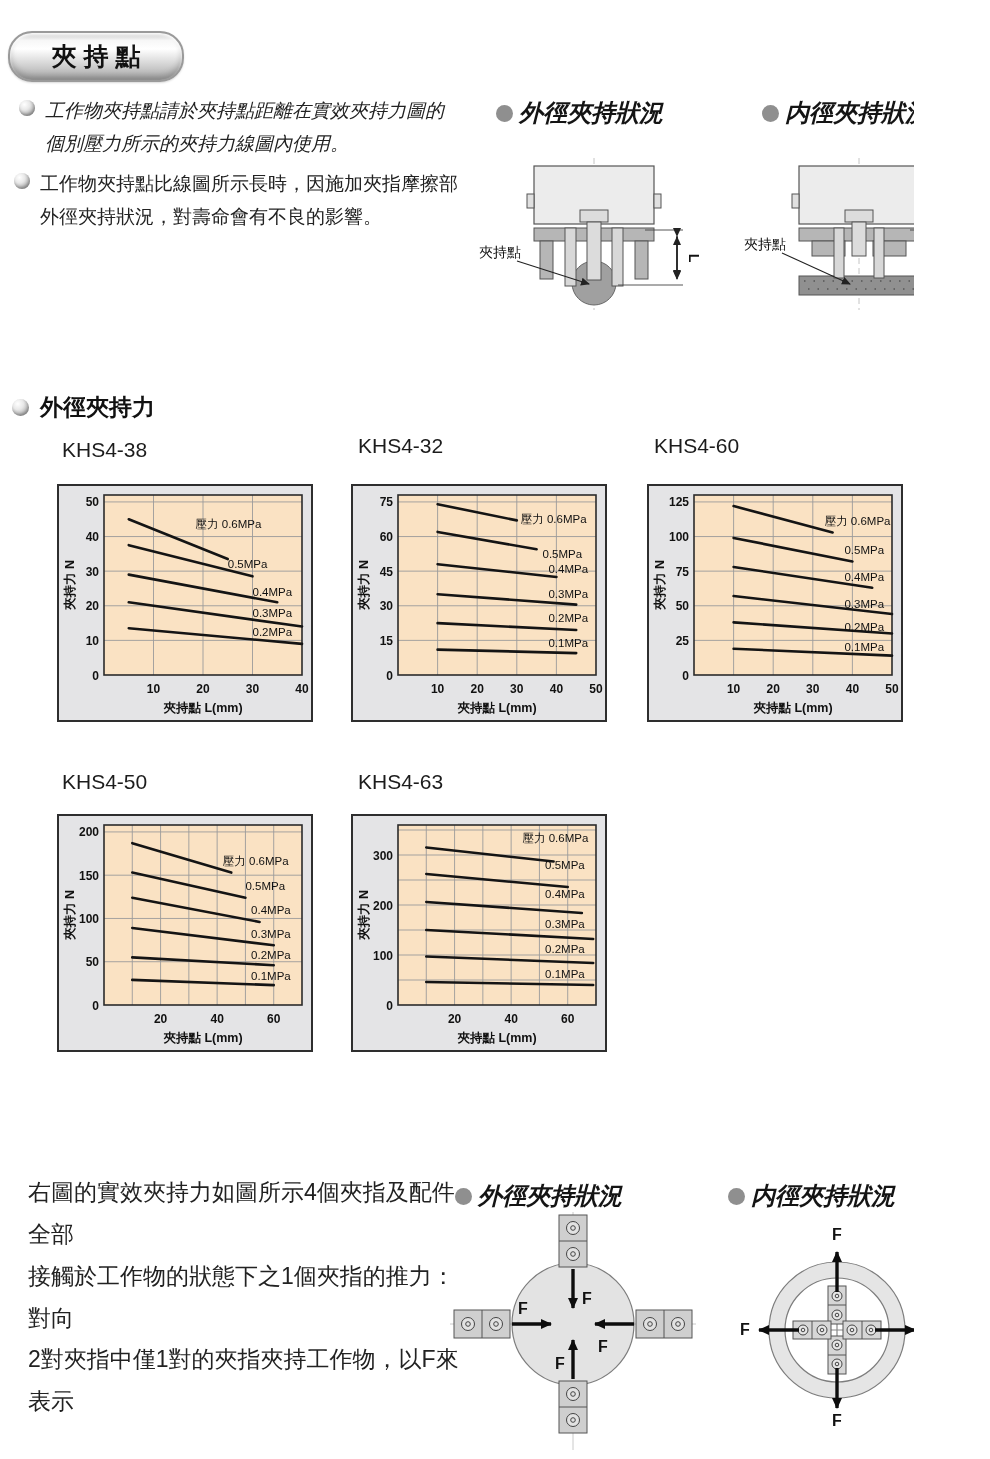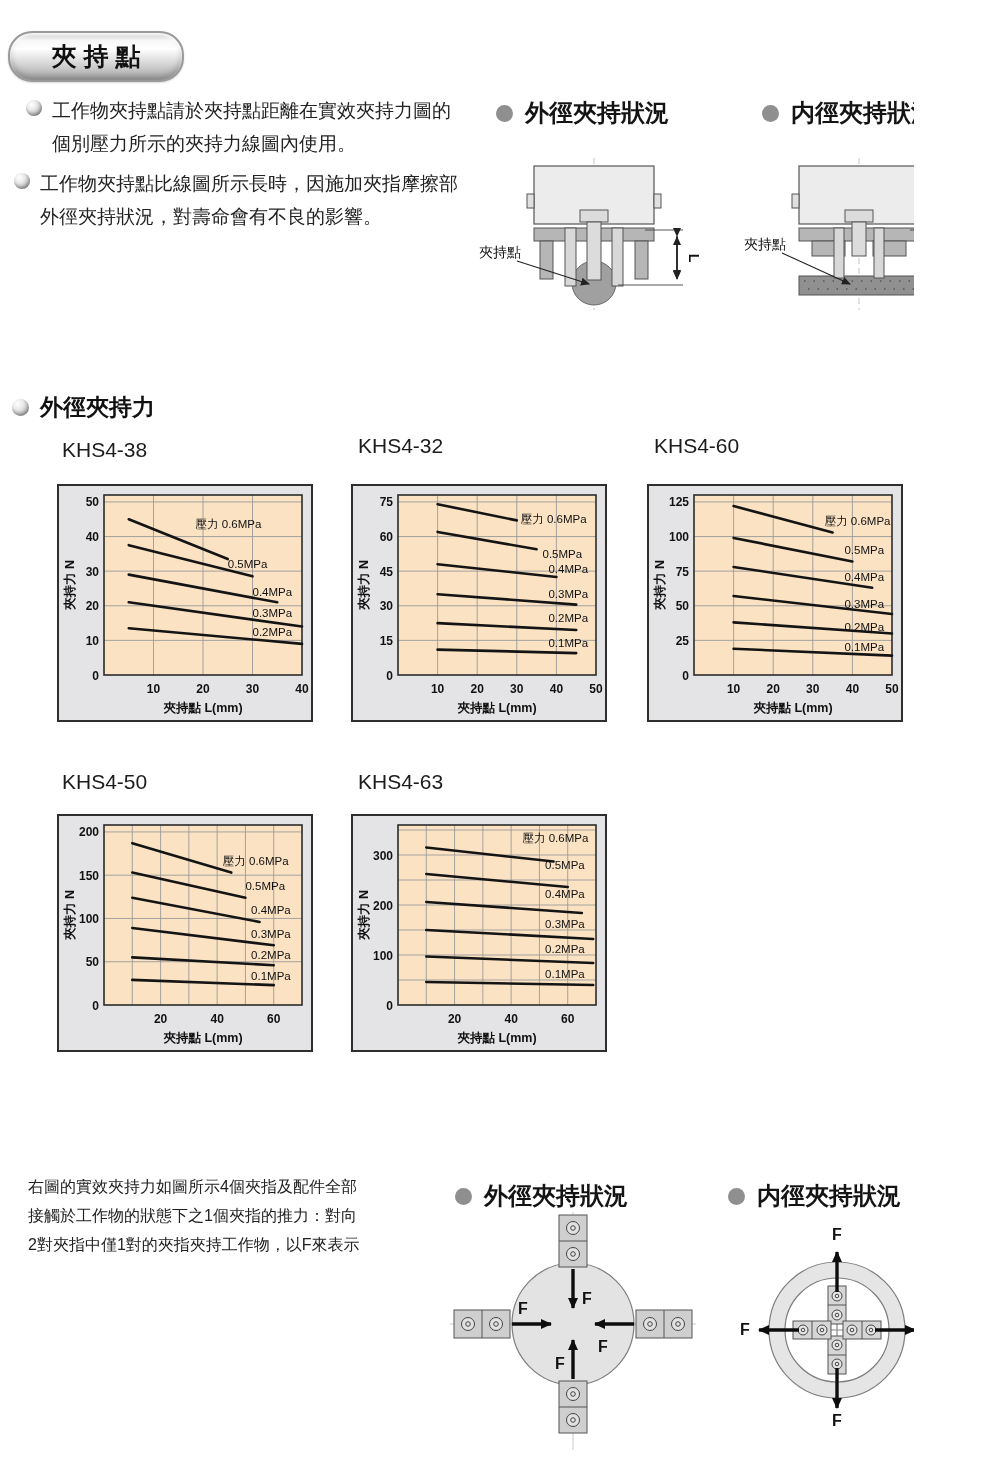--- a/index.html
+++ b/index.html
@@ -12,36 +12,36 @@
          background:linear-gradient(180deg,#c9c9c9 0%,#f7f7f7 16%,#ffffff 34%,#dddddd 60%,#a8a8a8 100%);
          box-shadow:inset 0 2px 3px rgba(255,255,255,.95), inset 0 -4px 6px rgba(0,0,0,.22), 0 1px 2px rgba(0,0,0,.15);
          font-weight:bold;font-size:25px;letter-spacing:7px;color:#111;text-indent:7px;}
   
   .sphere{display:inline-block;width:16px;height:16px;border-radius:50%;
           background:radial-gradient(circle at 34% 28%, #ffffff 0%, #e8e8e8 35%, #bdbdbd 65%, #8a8a8a 100%);
           box-shadow:inset -1px -2px 3px rgba(0,0,0,.25);}
   .note{display:flex;gap:10px;font-size:19px;line-height:1.72;color:#222;}
   .note .sphere{flex:0 0 16px;margin-top:5px;}
   .sec-title{display:flex;align-items:center;gap:11px;font-size:23px;font-weight:bold;color:#111;text-align:center;}
-  .diag-hdr{display:flex;align-items:center;gap:12px;font-size:24px;font-weight:bold;color:#141414;white-space:nowrap;}
+  .diag-hdr{display:flex;align-items:center;gap:6px;font-size:24px;font-weight:bold;color:#141414;white-space:nowrap;font-style:italic;}
   .dot{display:inline-block;width:17px;height:17px;border-radius:50%;background:#8f8f8f;}
   .chart-title{font-size:21px;color:#1c1c1c;}
   .chart-box{width:256px;height:238px;background:#e4e4e6;border:2px solid #2e2e2e;box-sizing:border-box;}
-  .para{font-size:16px;line-height:1.82;color:#222;}
+  .para{font-size:23px;line-height:1.82;color:#222;}
 </style>
 </head>
 <body>
 
 <div class="canvas">
 
   <div class="abs badge" style="left:8px;top:31px;width:172px;height:47px;">
     <span>夾持點</span>
   </div>
 
-  <div class="abs note" style="left:26px;top:95px;width:470px;">
+  <div class="abs note" style="left:19px;top:95px;width:470px;font-style:italic;">
     <span class="sphere"></span>
     <span>
       <div>工作物夾持點請於夾持點距離在實效夾持力圖的</div>
       <div>個別壓力所示的夾持力線圖內使用。</div>
     </span>
   </div>
 
   <div class="abs note" style="left:14px;top:168px;width:470px;">
     <span class="sphere"></span>
     <span>

